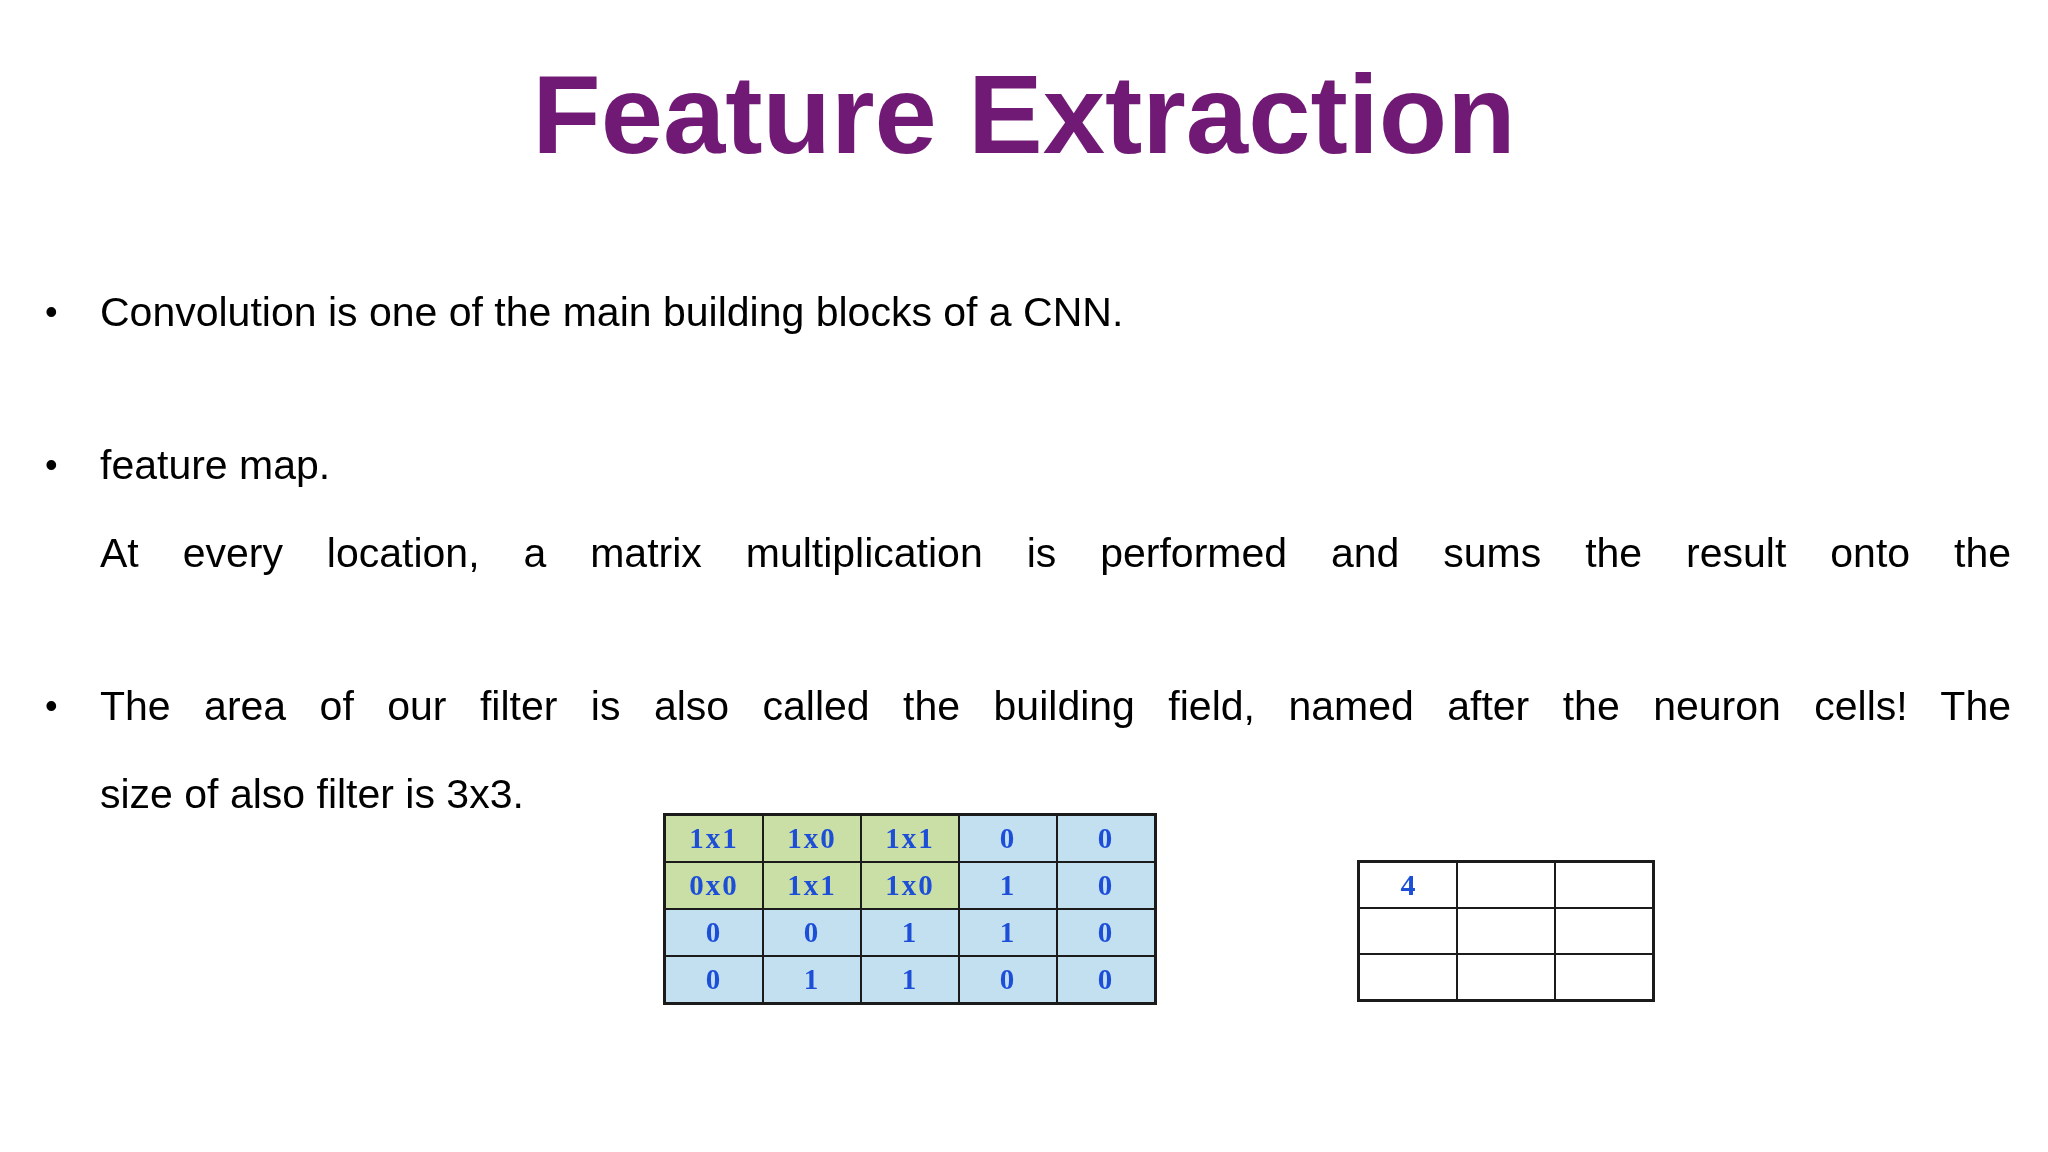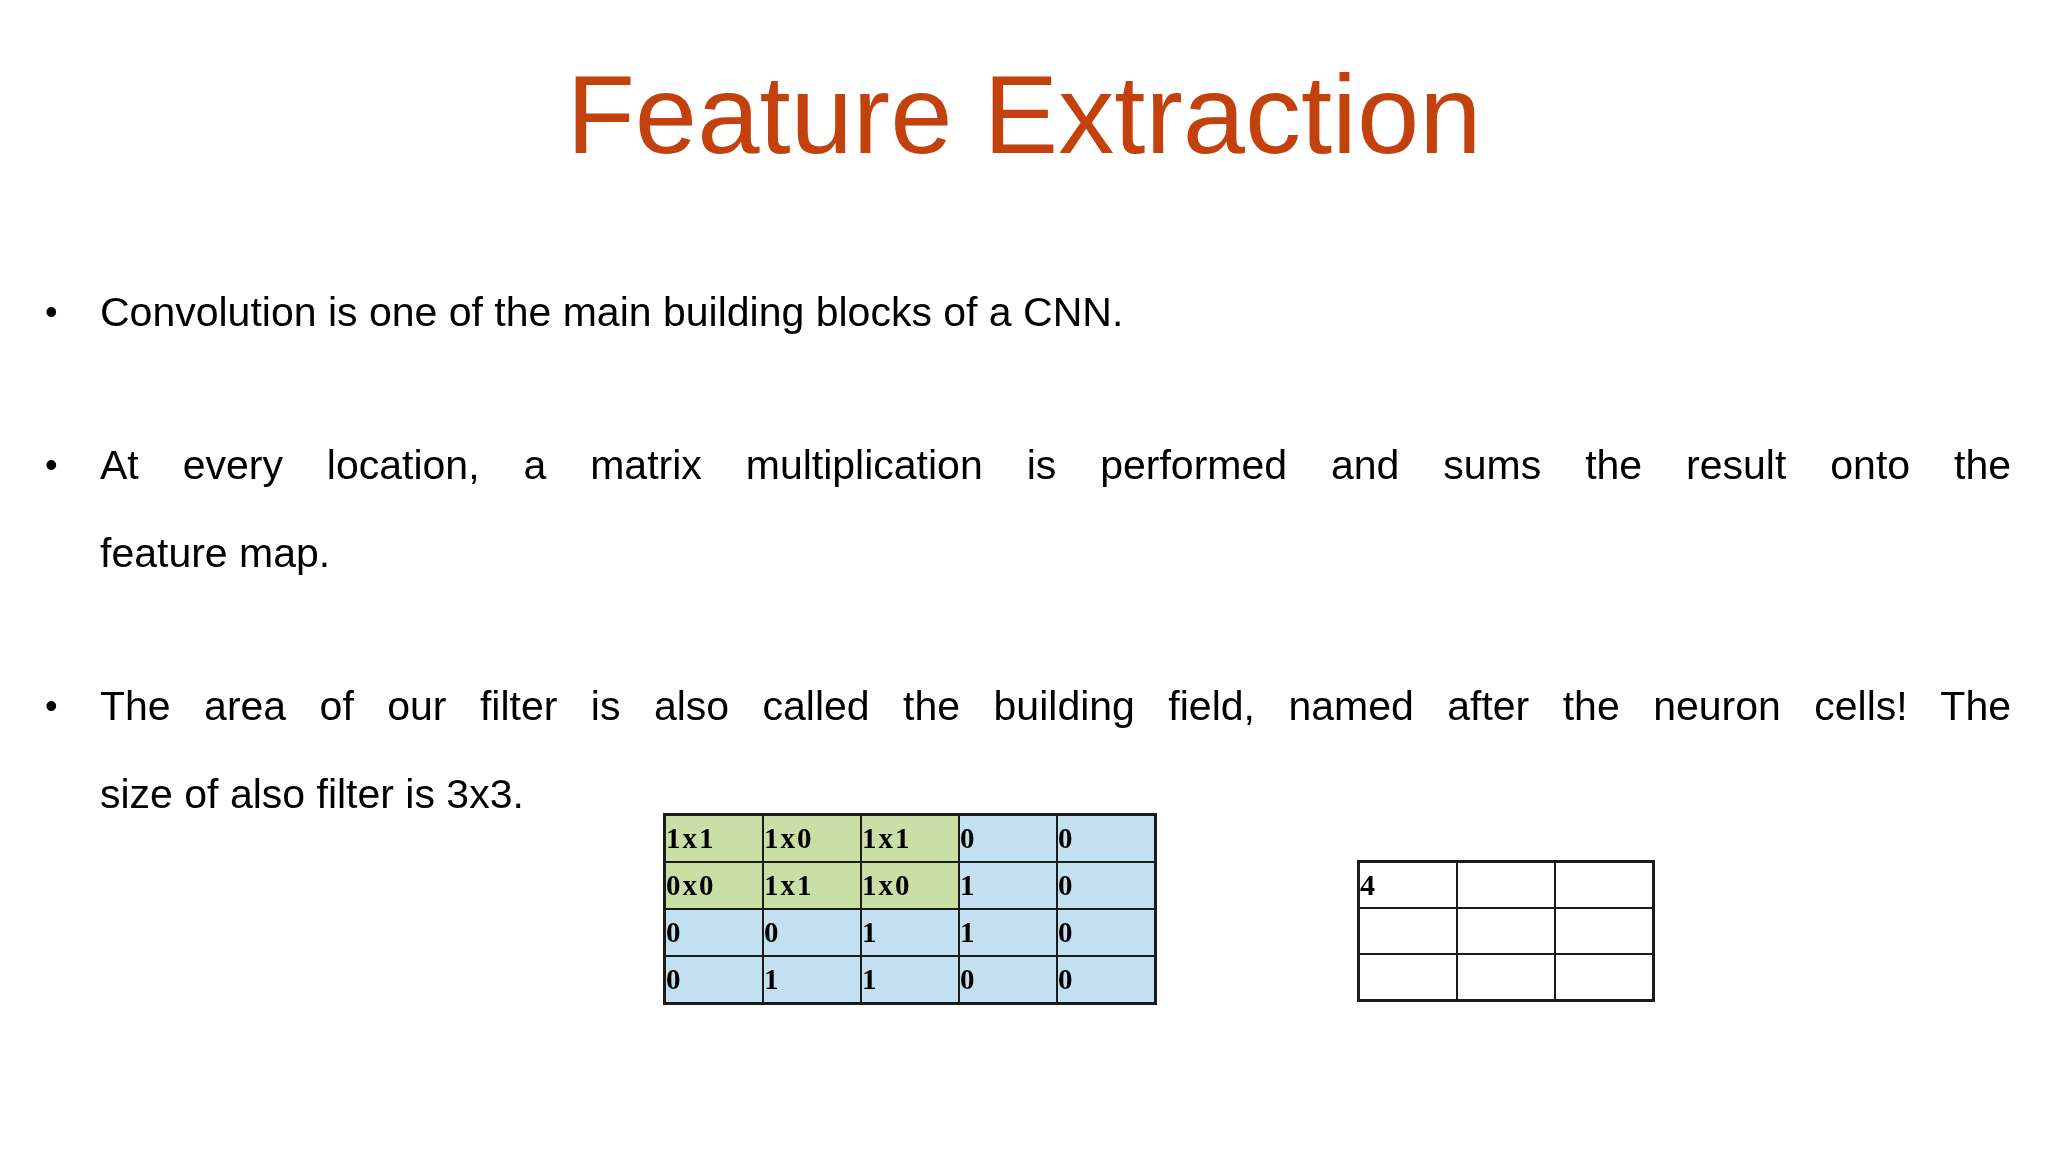--- a/index.html
+++ b/index.html
@@ -15,24 +15,24 @@
   }
 
   .title {
     position: absolute;
     top: 48px;
     left: 0;
     width: 100%;
     margin: 0;
     text-align: center;
     font-size: 112px;
-    font-weight: 400;
+    font-weight: 700;
     line-height: 1.2;
     letter-spacing: 0px;
-    color: #c2410c;
+    color: #701a75;
   }
 
   .bullets {
     position: absolute;
     left: 45px;
     top: 252px;
     width: 1966px;
     margin: 0;
     padding: 0;
     list-style: none;
@@ -60,22 +60,22 @@
     text-align: justify;
     text-align-last: justify;
   }
 
   table.conv, table.fmap {
     position: absolute;
     border-collapse: collapse;
     table-layout: fixed;
     font-family: "Liberation Serif", "DejaVu Serif", serif;
     font-weight: bold;
-    color: #000000;
-    text-align: left;
+    color: #1d4ed8;
+    text-align: center;
   }
 
   table.conv {
     left: 663px;
     top: 813px;
     font-size: 29px;
     border: 3px solid var(--border-dark);
   }
   table.conv td {
     width: 96px;
@@ -112,22 +112,22 @@
 
   <h1 class="title">Feature Extraction</h1>
 
   <ul class="bullets">
     <li>
       <span class="marker">•</span>
       <span class="line">Convolution is one of the main building blocks of a CNN.</span>
     </li>
     <li>
       <span class="marker">•</span>
+      <span class="line">feature map.</span>
       <span class="line just">At every location, a matrix multiplication is performed and sums the result onto the</span>
-      <span class="line">feature map.</span>
     </li>
     <li>
       <span class="marker">•</span>
       <span class="line just">The area of our filter is also called the building field, named after the neuron cells! The</span>
       <span class="line">size of also filter is 3x3.</span>
     </li>
   </ul>
 
   <table class="conv">
     <tbody>

